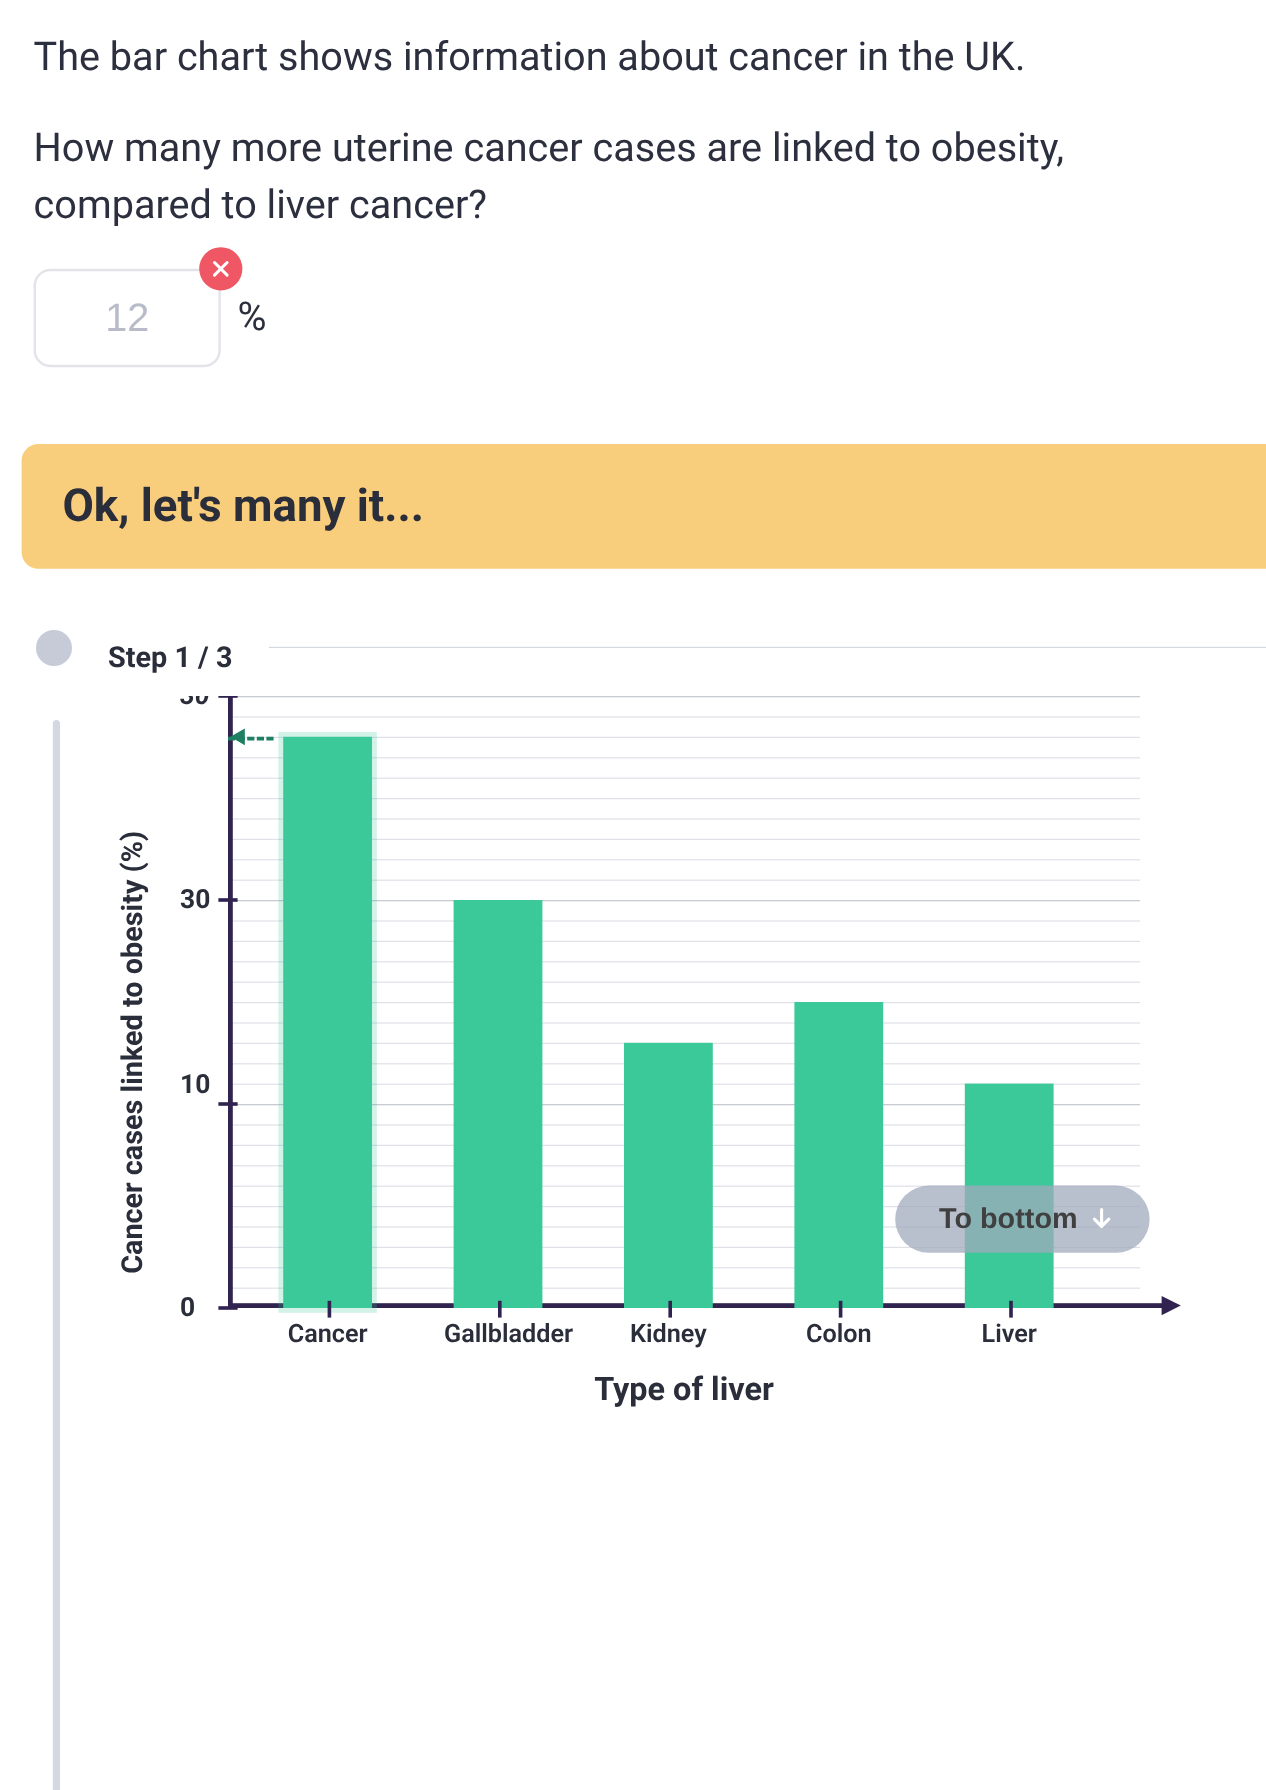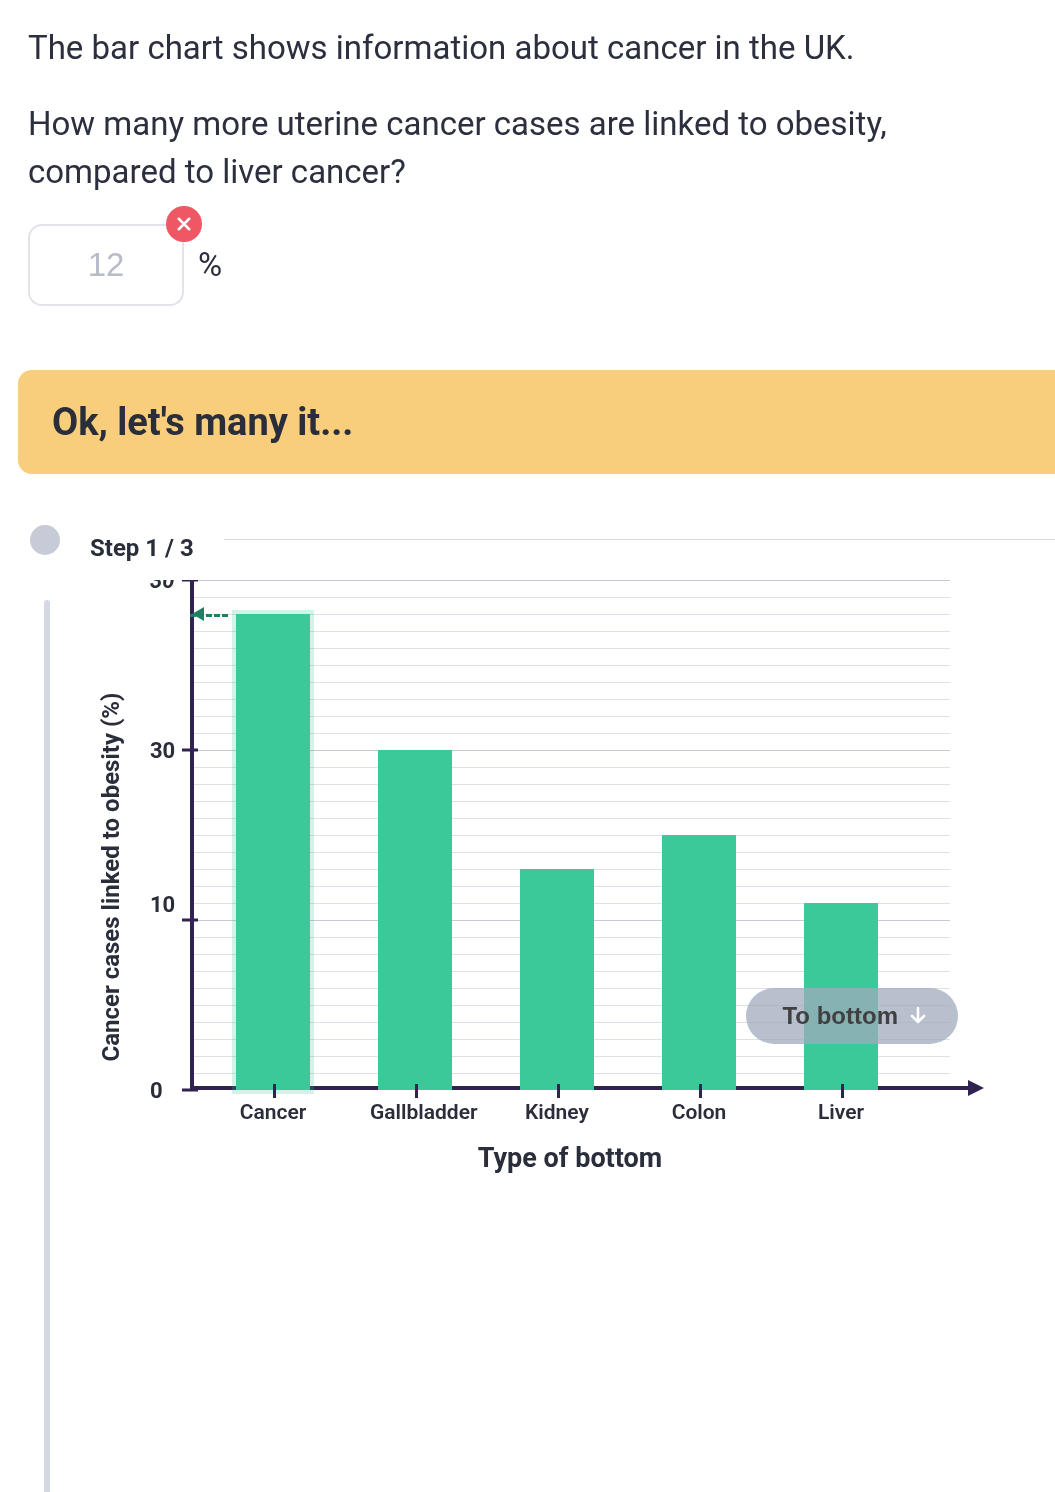--- a/index.html
+++ b/index.html
@@ -389,21 +389,21 @@
             <div class="xtick-mark" style="left: 509px;"></div>
             <div class="xtick-mark" style="left: 651px;"></div>
           </div>
       <div class="xlabels" id="xlabels">
             <div class="xlabel">Cancer</div>
             <div class="xlabel">Gallbladder</div>
             <div class="xlabel">Kidney</div>
             <div class="xlabel">Colon</div>
             <div class="xlabel">Liver</div>
           </div>
-      <div class="xaxis-title">Type of bottom</div>
+      <div class="xaxis-title">Type of liver</div>
     </div>
   </div>
 
   <button class="to-bottom">
     <span>To bottom</span>
     <svg width="24" height="24" viewBox="0 0 24 24">
       <path d="M12 4 v14 M6 12 l6 6 l6 -6" stroke="#fff" stroke-width="2.6" fill="none" stroke-linecap="round" stroke-linejoin="round"></path>
     </svg>
   </button>
 </div>

